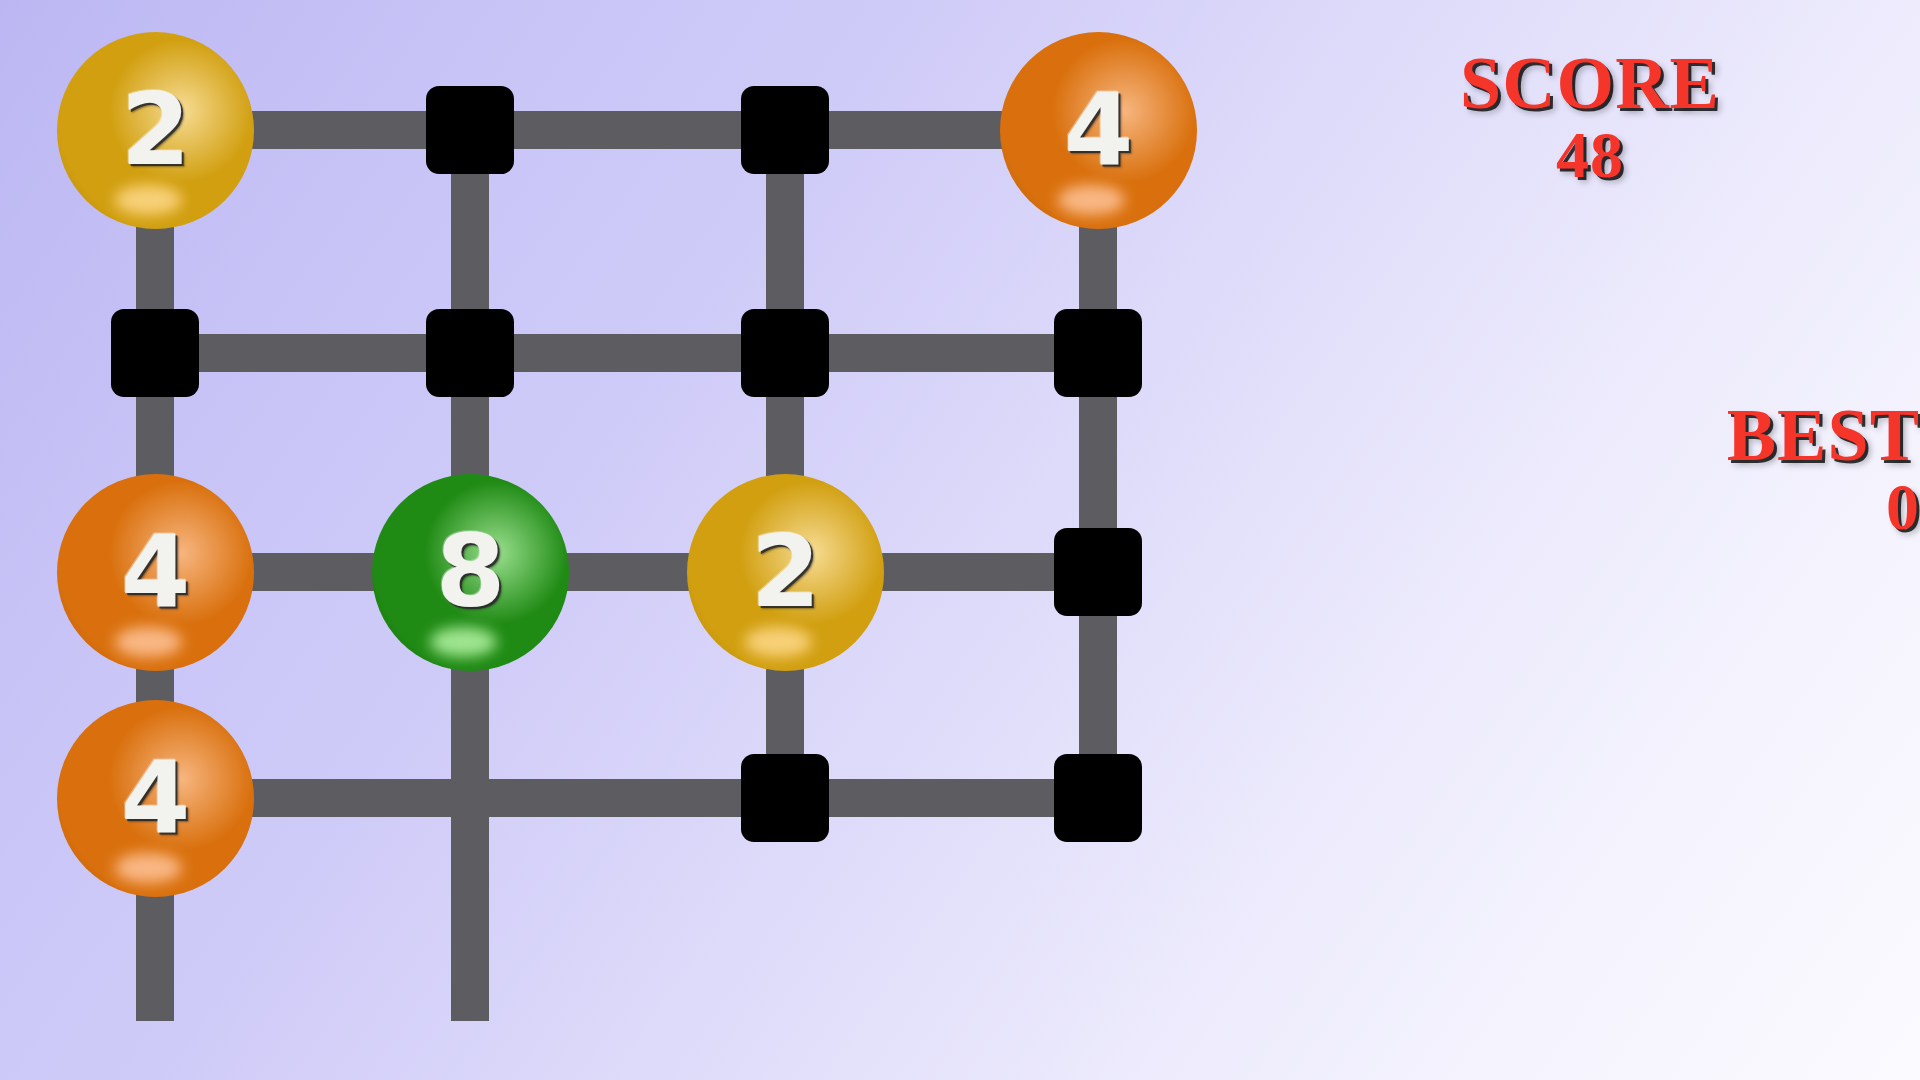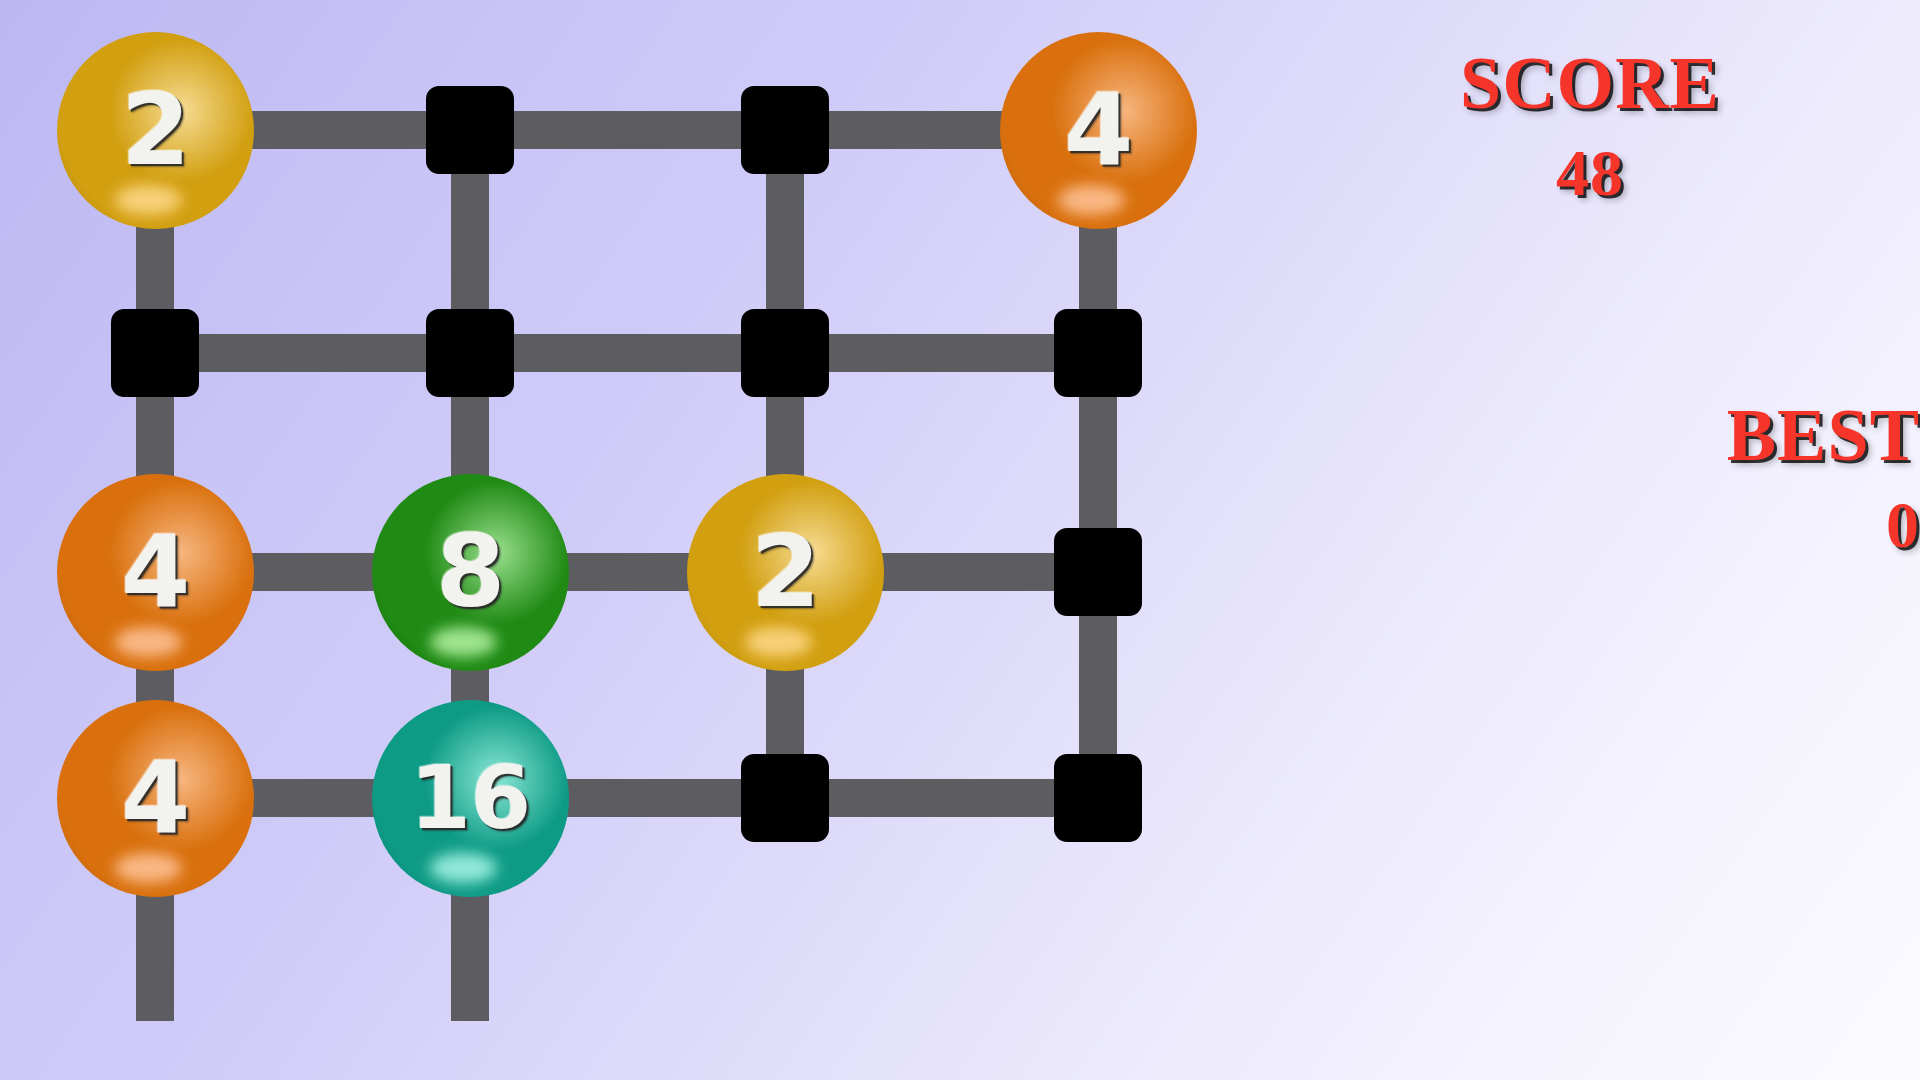--- a/index.html
+++ b/index.html
@@ -100,21 +100,21 @@
     text-align: center;
     font-family: "Liberation Serif", serif;
     font-weight: bold;
     color: #f5342a;
     text-shadow:
        3px 3px 0 rgba(0,0,0,0.78),
        5px 5px 6px rgba(0,0,0,0.28);
     line-height: 1.02;
   }
   .hud-label { font-size: 74px; letter-spacing: 1px; }
-  .hud-value { font-size: 66px; letter-spacing: 1px; margin-top: 18px; }
+  .hud-value { font-size: 66px; letter-spacing: 1px; }
 
   #score-block { top: 46px; left: 0; }
   #best-block  { top: 398px; left: 0; text-align: right; }
 </style>
 </head>
 <body>
 
 <div id="stage">
 
   <div id="board">
@@ -169,24 +169,20 @@
       </div>
       <div class="ball" style="left: 686.5px; top: 473.5px; width: 197px; height: 197px; background: radial-gradient(circle at 63% 40%, rgb(247, 220, 148) 0%, rgb(209, 159, 16) 42%, rgb(209, 159, 16) 72%, rgb(168, 124, 6) 100%);">
         <div class="lowlight" style="background: rgb(255, 217, 138);"></div>
         <div class="val" style="font-size: 100px;">2</div>
       </div>
       <div class="node" style="left: 1054px; top: 528px; width: 88px; height: 88px;"></div>
       <div class="ball" style="left: 56.5px; top: 699.5px; width: 197px; height: 197px; background: radial-gradient(circle at 63% 40%, rgb(247, 182, 128) 0%, rgb(217, 112, 13) 42%, rgb(217, 112, 13) 72%, rgb(168, 82, 10) 100%);">
         <div class="lowlight" style="background: rgb(255, 196, 154);"></div>
         <div class="val" style="font-size: 100px;">4</div>
       </div>
-      <div class="ball" style="left: 371.5px; top: 699.5px; width: 197px; height: 197px; background: radial-gradient(circle at 63% 40%, rgb(138, 232, 214) 0%, rgb(14, 155, 134) 42%, rgb(14, 155, 134) 72%, rgb(7, 112, 95) 100%);">
-        <div class="lowlight" style="background: rgb(168, 246, 230);"></div>
-        <div class="val" style="font-size: 88px;">16</div>
-      </div>
       <div class="node" style="left: 741px; top: 754px; width: 88px; height: 88px;"></div>
       <div class="node" style="left: 1054px; top: 754px; width: 88px; height: 88px;"></div>
     </div>
 
   <div id="hud">
 
     <div class="hud-block" id="score-block">
       <div class="hud-label">SCORE</div>
       <div class="hud-value">48</div>
     </div>

